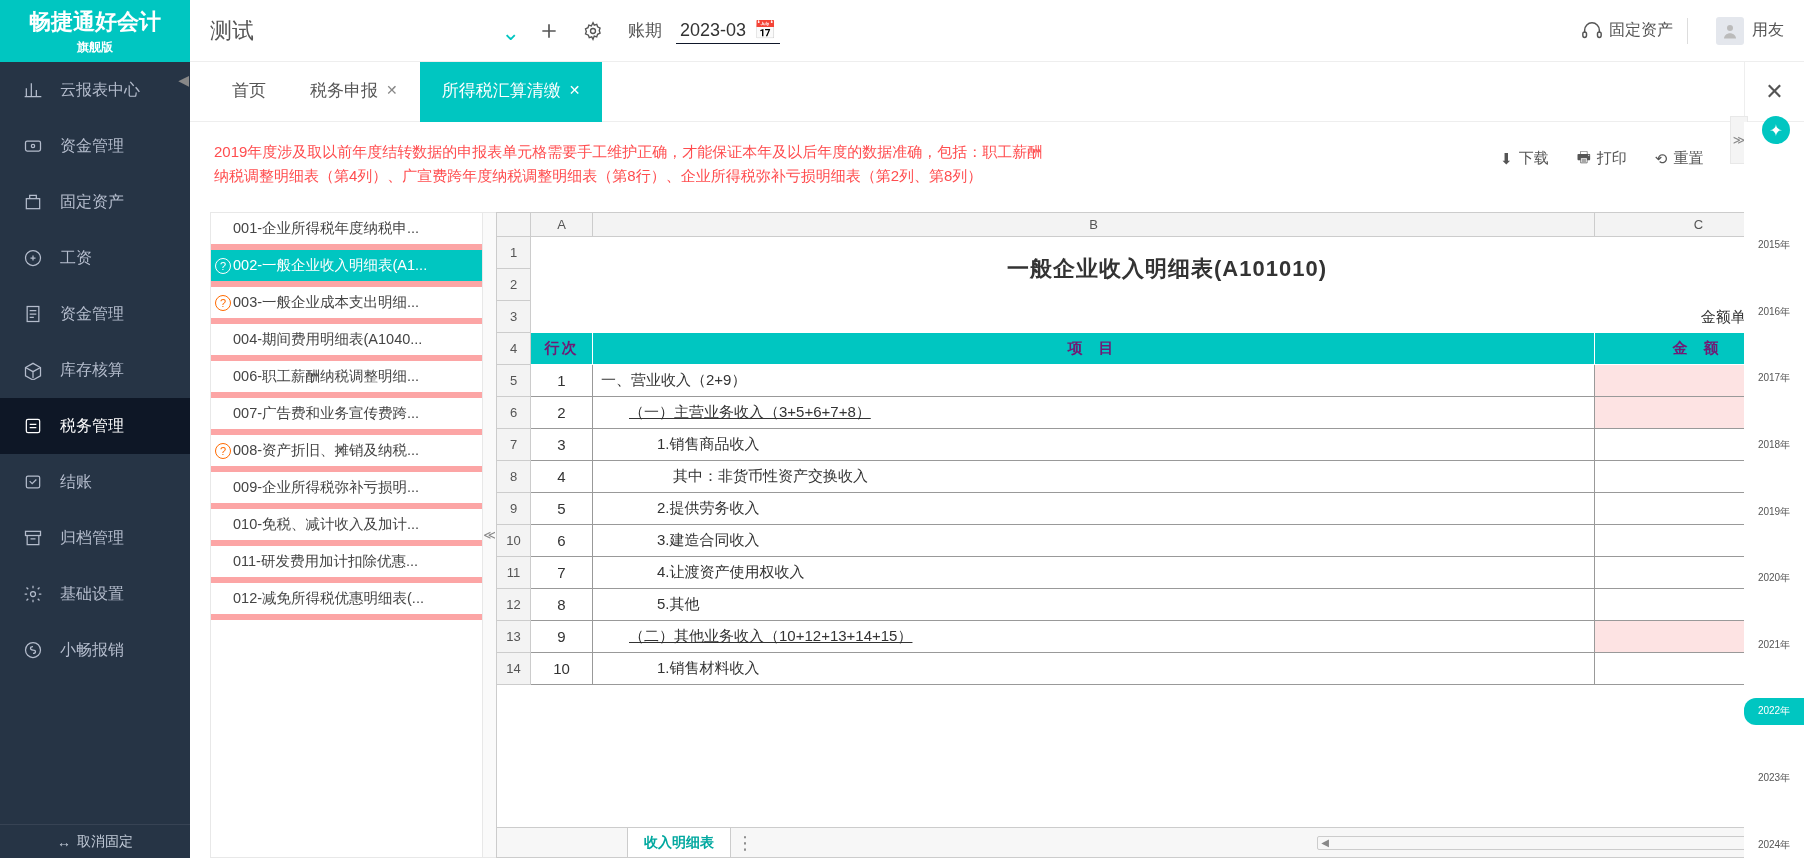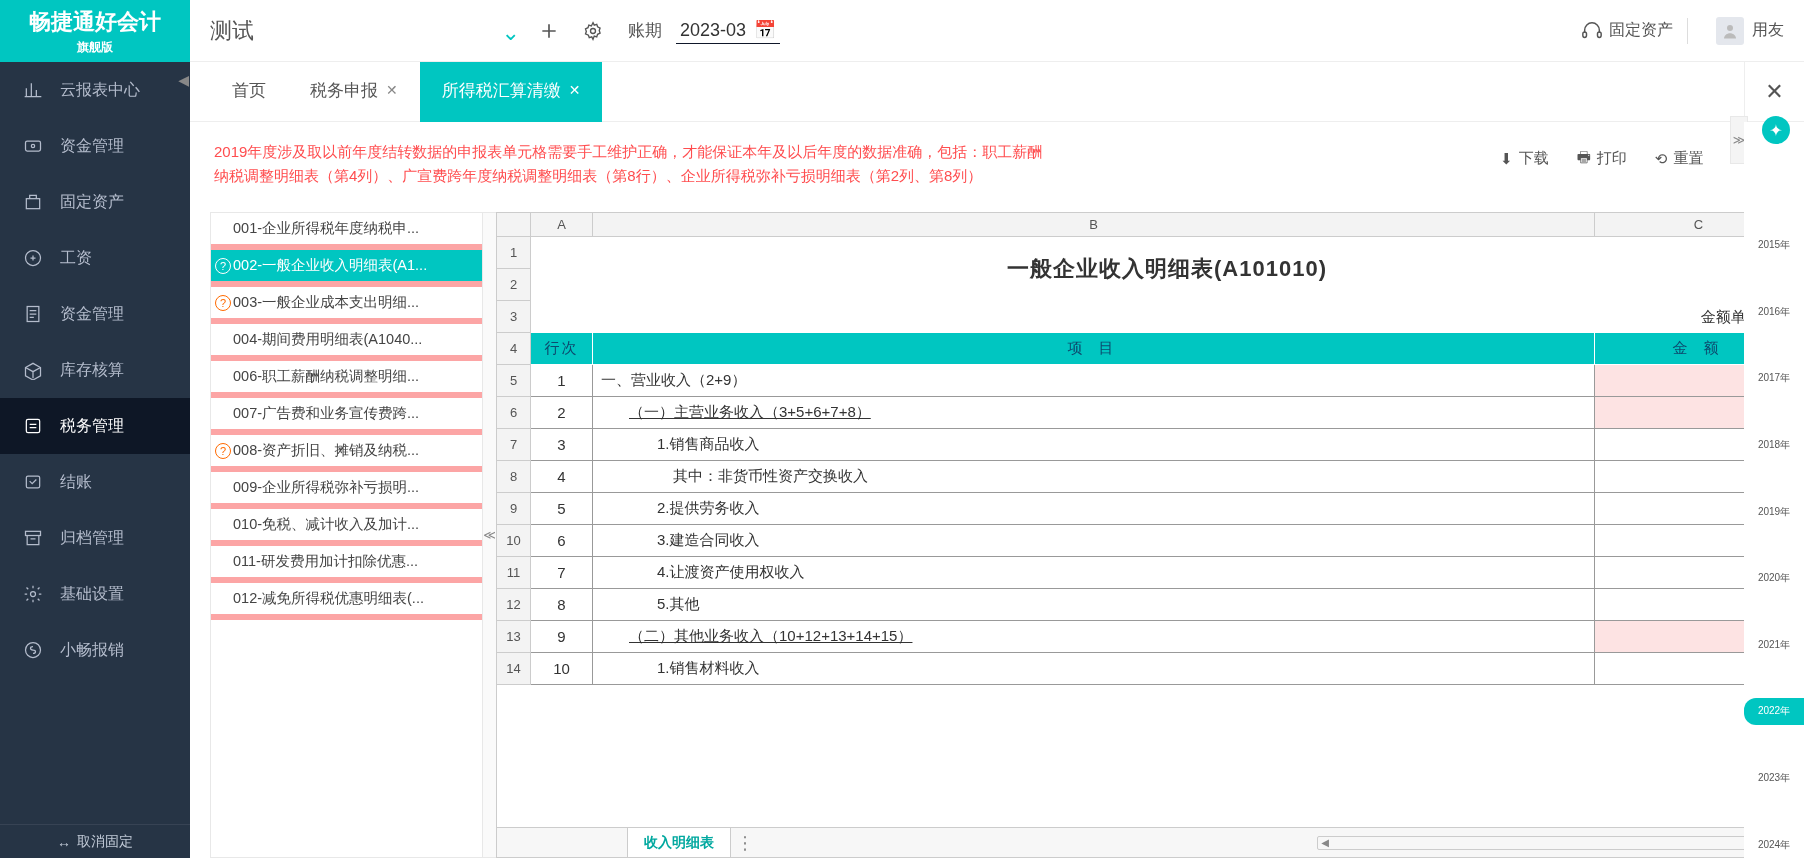--- a/index.html
+++ b/index.html
@@ -68,21 +68,21 @@
 .row-h { width: 34px; background: #f3f3f3; border-right: 1px solid #ccc; border-bottom: 1px solid #ccc; display: flex; align-items: center; justify-content: center; font-size: 13px; color: #555; }
 .cell { border-right: 1px solid #999; border-bottom: 1px solid #999; display: flex; align-items: center; padding: 0 8px; font-size: 15px; }
 .cell-a { width: 62px; justify-content: center; }
 .cell-b { flex: 1; }
 .cell-c { width: 208px; }
 
 .title-row .cell { border-right: none; border-bottom: none; }
 .title-row .cell-merged { flex: 1; justify-content: center; font-size: 22px; font-weight: bold; letter-spacing: 1px; }
 .unit-row .cell-merged { flex: 1; justify-content: flex-end; font-size: 15px; border-right: none; border-bottom: none; }
 
-.header-row .cell { background: #00c6c1; color: #0c4a6e; font-weight: normal; justify-content: center; letter-spacing: 6px; border-right: 1px solid #fff; border-bottom: 1px solid #fff; }
+.header-row .cell { background: #00c6c1; color: #701a75; font-weight: bold; justify-content: center; letter-spacing: 6px; border-right: 1px solid #fff; border-bottom: 1px solid #fff; }
 .header-row .cell-a { letter-spacing: 2px; }
 
 .data-row.highlight .cell-c { background: #fde3e3; }
 .data-row .cell-b.indent1 { padding-left: 36px; text-decoration: underline; }
 .data-row .cell-b.indent2 { padding-left: 64px; }
 .data-row .cell-b.indent3 { padding-left: 80px; }
 
 .sheet-tabs { height: 30px; border-top: 1px solid #ccc; display: flex; align-items: center; background: #f7f7f7; font-size: 14px; }
 .sheet-tabs .stub { width: 130px; }
 .sheet-tab { height: 30px; padding: 0 16px; display: flex; align-items: center; border: 1px solid #ccc; border-bottom: none; background: #fff; color: #00a89f; font-weight: bold; margin-top: -1px; cursor: pointer; }

